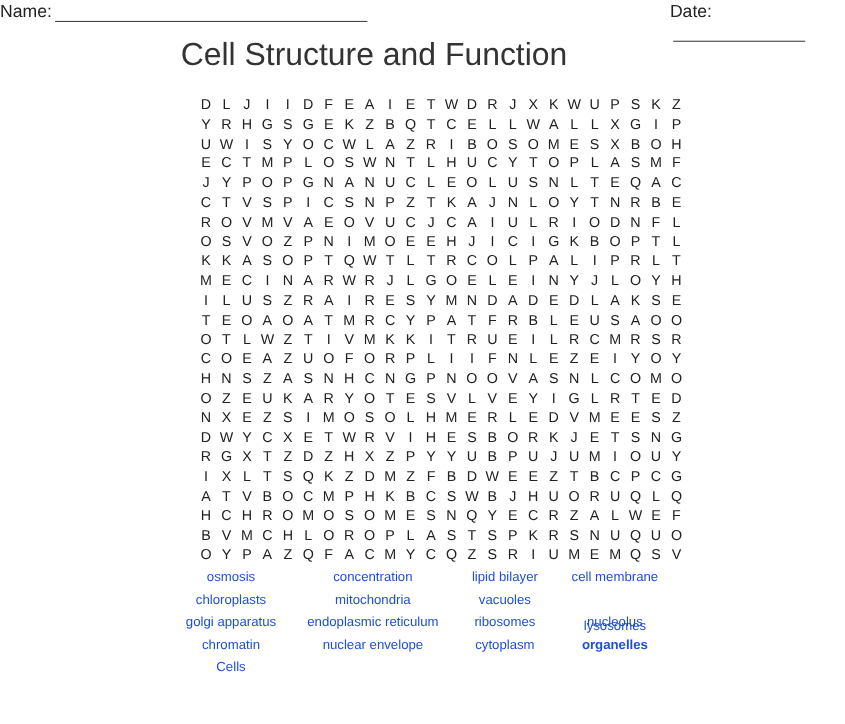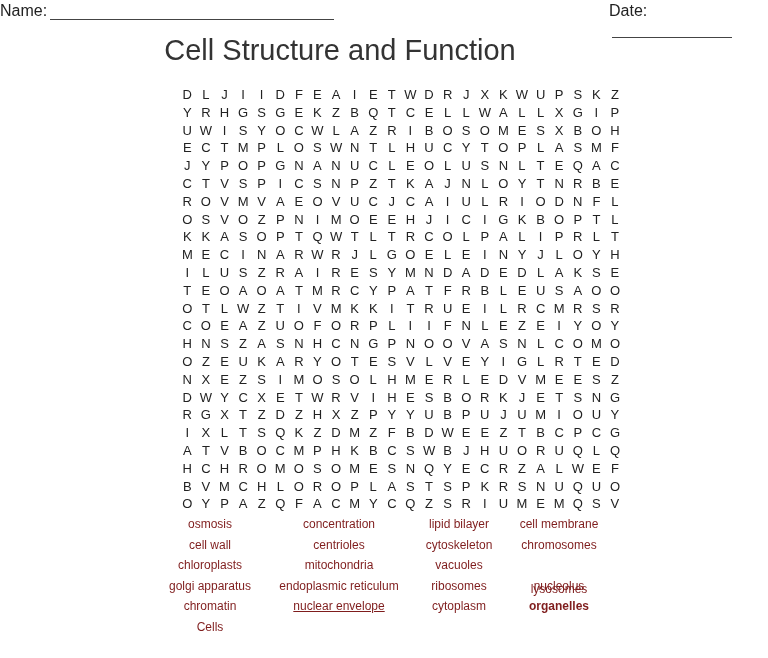--- a/index.html
+++ b/index.html
@@ -24,21 +24,21 @@
   .cell {
     width: 18.6px; text-align: center; font-size: 13px; line-height: 17.8px;
     color: #222; letter-spacing: 0;
   }
   .words {
     position: absolute; top: 516px; left: 0; width: 768px;
   }
   .word-row { position: relative; height: 20.6px; }
   .word {
     position: absolute; transform: translateX(-50%); white-space: nowrap;
-    font-size: 12px; line-height: 16px; color: #7f1d1d;
+    font-size: 12px; line-height: 16px; color: #1d4ed8;
   }
 </style>
 </head>
 <body>
 
 <div id="name-field" class="hdr">
   <span>Name:</span><span class="line"></span>
 </div>
 <div id="date-field" class="hdr">
   <span>Date:</span><span class="line"></span>
@@ -674,39 +674,33 @@
   </div>
 
 <div class="words" id="words">
     <div class="word-row">
       <span class="word" style="left: 210px;">osmosis</span>
       <span class="word" style="left: 339px;">concentration</span>
       <span class="word" style="left: 459px;">lipid bilayer</span>
       <span class="word" style="left: 559px;">cell membrane</span>
     </div>
     <div class="word-row">
-      <span class="word" style="left: 210px;">cell wall</span>
-      <span class="word" style="left: 339px;">centrioles</span>
-      <span class="word" style="left: 459px;">cytoskeleton</span>
-      <span class="word" style="left: 559px;">chromosomes</span>
-    </div>
-    <div class="word-row">
       <span class="word" style="left: 210px;">chloroplasts</span>
       <span class="word" style="left: 339px;">mitochondria</span>
       <span class="word" style="left: 459px;">vacuoles</span>
       <span class="word" style="left: 559px; margin-top: 24px;">lysosomes</span>
     </div>
     <div class="word-row">
       <span class="word" style="left: 210px;">golgi apparatus</span>
       <span class="word" style="left: 339px;">endoplasmic reticulum</span>
       <span class="word" style="left: 459px;">ribosomes</span>
       <span class="word" style="left: 559px;">nucleolus</span>
     </div>
     <div class="word-row">
       <span class="word" style="left: 210px;">chromatin</span>
-      <span class="word" style="left: 339px; text-decoration: underline;">nuclear envelope</span>
+      <span class="word" style="left: 339px;">nuclear envelope</span>
       <span class="word" style="left: 459px;">cytoplasm</span>
       <span class="word" style="left: 559px; font-weight: bold;">organelles</span>
     </div>
     <div class="word-row">
       <span class="word" style="left: 210px;">Cells</span>
     </div>
   </div>
 
 </body></html>

